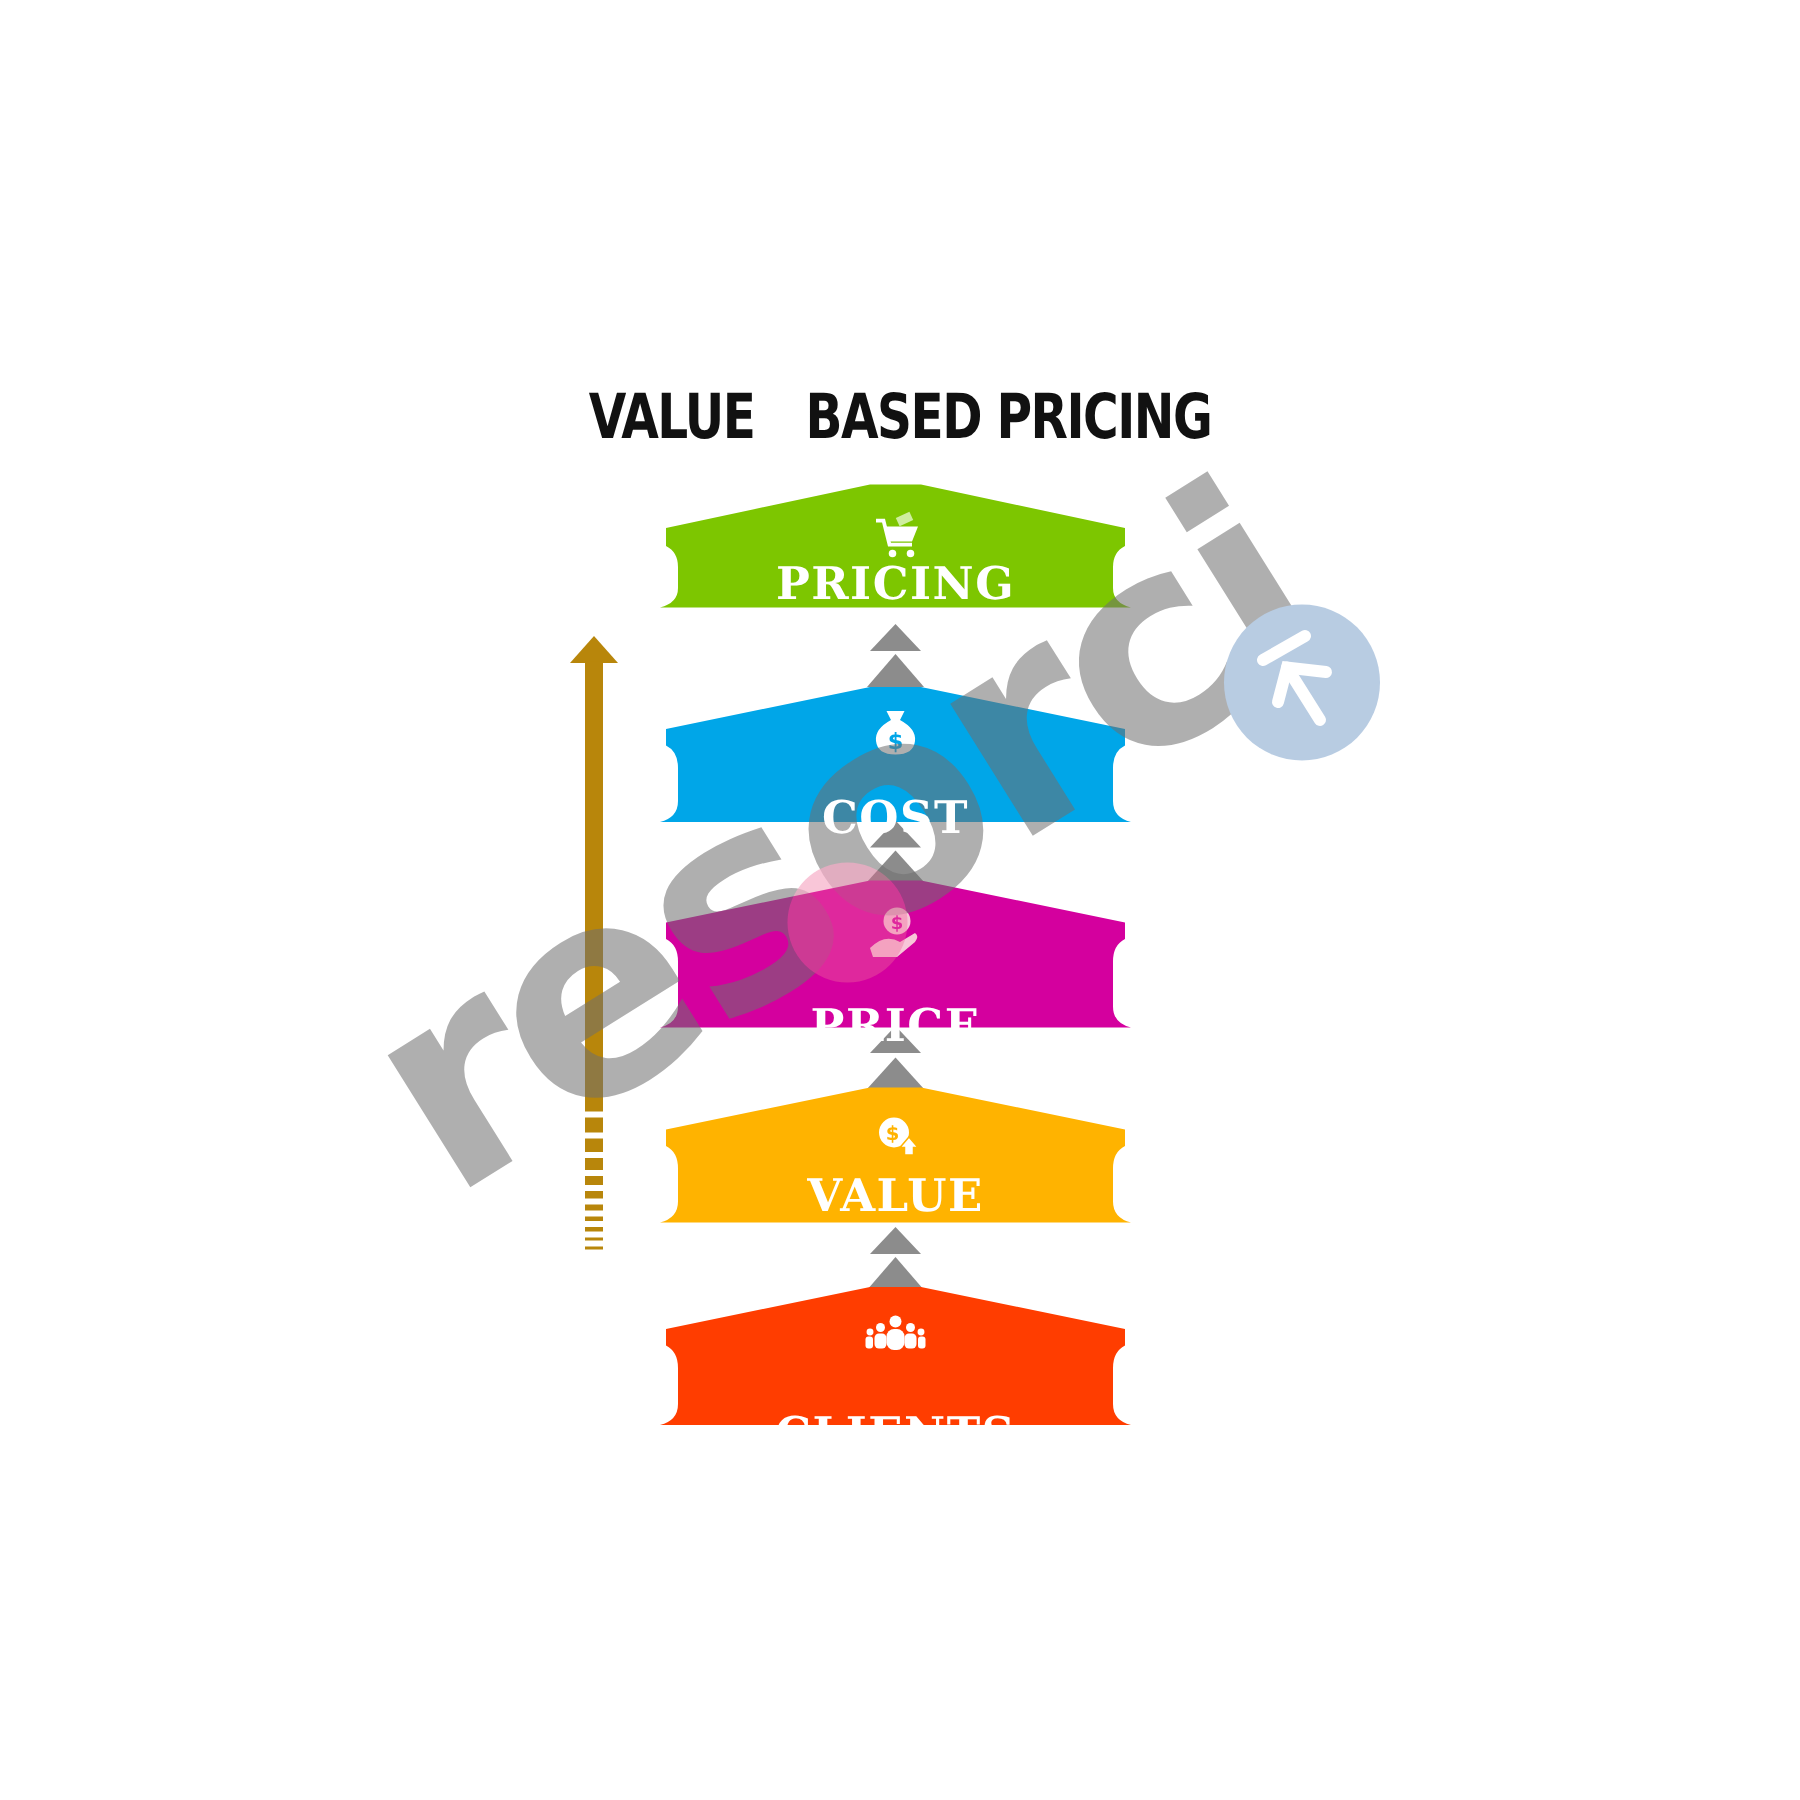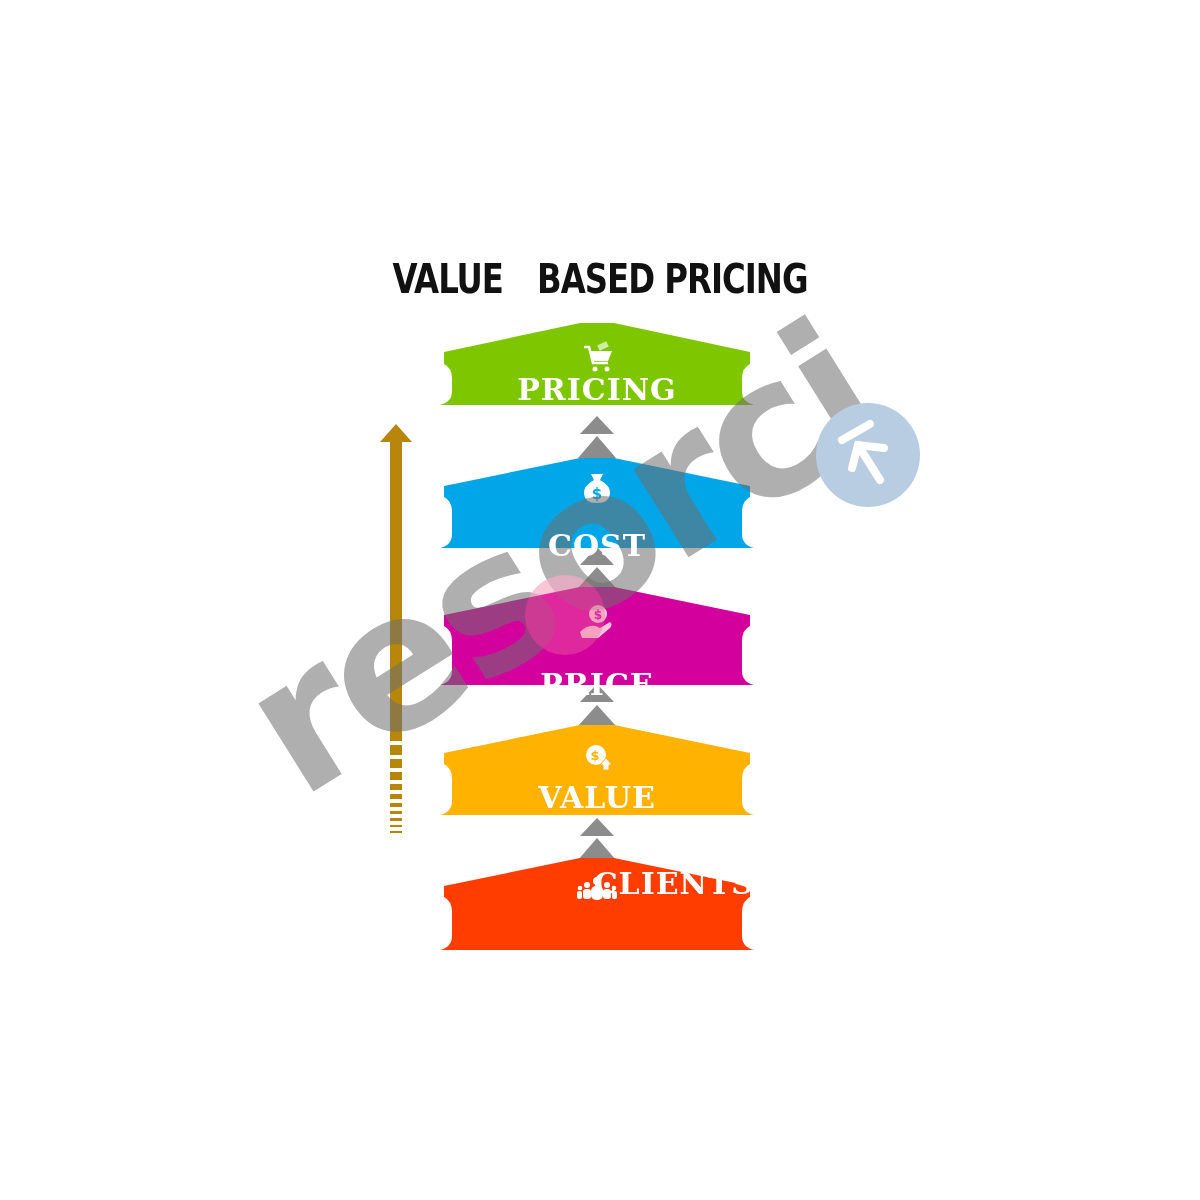--- a/index.html
+++ b/index.html
@@ -118,13 +118,13 @@
       <line x1="858" y1="445" x2="880" y2="480" stroke="#fff" stroke-width="8" stroke-linecap="round"></line>
       <polyline points="852,468 858,445 884,448" fill="none" stroke="#fff" stroke-width="8" stroke-linecap="round"></polyline>
     </g>
   </g>
 </svg>
 
 <div class="label" style="top:372px;">PRICING</div>
 <div class="label" style="top:528px;">COST</div>
 <div class="label" style="top:667px;">PRICE</div>
 <div class="label" style="top:780px;">VALUE</div>
-<div class="label" style="top:866px;text-align:right;">CLIENTS</div>
+<div class="label" style="top:939px;">CLIENTS</div>
 
 </body></html>

